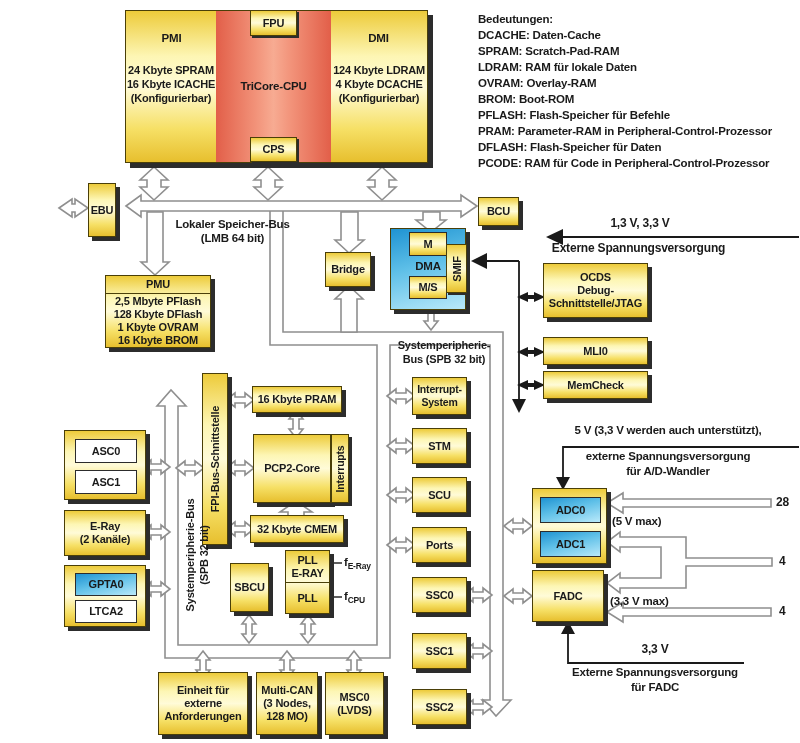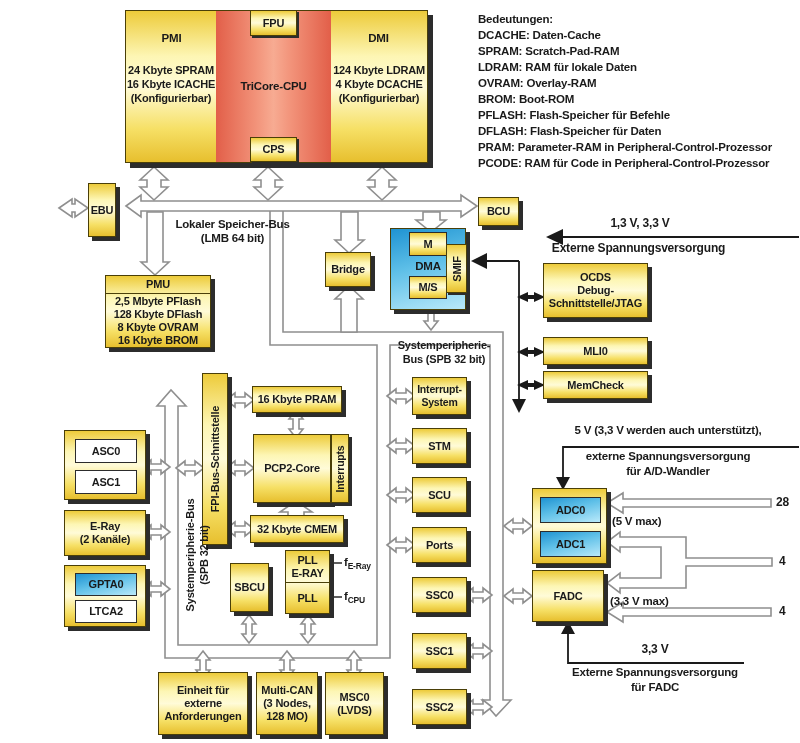--- a/index.html
+++ b/index.html
@@ -112,22 +112,22 @@
   </svg>
 
   <div class="legend">
     <div>Bedeutungen:</div>
     <div>DCACHE: Daten-Cache</div>
     <div>SPRAM: Scratch-Pad-RAM</div>
     <div>LDRAM: RAM für lokale Daten</div>
     <div>OVRAM: Overlay-RAM</div>
     <div>BROM: Boot-ROM</div>
     <div>PFLASH: Flash-Speicher für Befehle</div>
+    <div>PRAM: Parameter-RAM in Peripheral-Control-Prozessor</div>
     <div>DFLASH: Flash-Speicher für Daten</div>
-    <div>PRAM: Parameter-RAM in Peripheral-Control-Prozessor</div>
     <div>PCODE: RAM für Code in Peripheral-Control-Prozessor</div>
   </div>
 
   <div class="bx flat" style="left:125px;top:10px;width:303px;height:153px;box-shadow:5px 5px 0 #2c2c2c;padding:0;">
     <div class="yel" style="position:absolute;left:0;top:0;width:90px;height:151px;"></div>
     <div class="red" style="position:absolute;left:90px;top:0;width:115px;height:151px;"></div>
     <div class="yel" style="position:absolute;left:205px;top:0;width:96px;height:151px;"></div>
     <div class="lbl nw" style="left:18px;top:20px;width:55px;">PMI</div>
     <div class="lbl" style="left:0px;top:52px;width:90px;font-size:11px;">
       <div>24 Kbyte SPRAM</div>
@@ -151,21 +151,21 @@
   <div class="lbl" style="left:160px;top:217px;width:145px;">
     <div>Lokaler Speicher-Bus</div>
     <div>(LMB 64 bit)</div>
   </div>
 
   <div class="bx" style="left:105px;top:275px;width:106px;height:73px;justify-content:flex-start;padding-top:2px;">
     <div style="border-bottom:1px solid #4a3f08;width:104px;padding-bottom:2px;">PMU</div>
     <div style="line-height:13px;padding-top:1px;">
       <div>2,5 Mbyte PFlash</div>
       <div>128 Kbyte DFlash</div>
-      <div>8 Kbyte OVRAM</div>
+      <div>1 Kbyte OVRAM</div>
       <div>16 Kbyte BROM</div>
     </div>
   </div>
 
   <div class="bx" style="left:325px;top:252px;width:46px;height:35px;">Bridge</div>
 
   <div class="bx blu" style="left:390px;top:228px;width:76px;height:82px;"></div>
   <div class="bx flat" style="left:409px;top:232px;width:38px;height:24px;border:1px solid #2c2c2c;">M</div>
   <div class="lbl nw" style="left:398px;top:259px;width:60px;">DMA</div>
   <div class="bx flat" style="left:409px;top:276px;width:38px;height:23px;border:1px solid #2c2c2c;">M/S</div>

